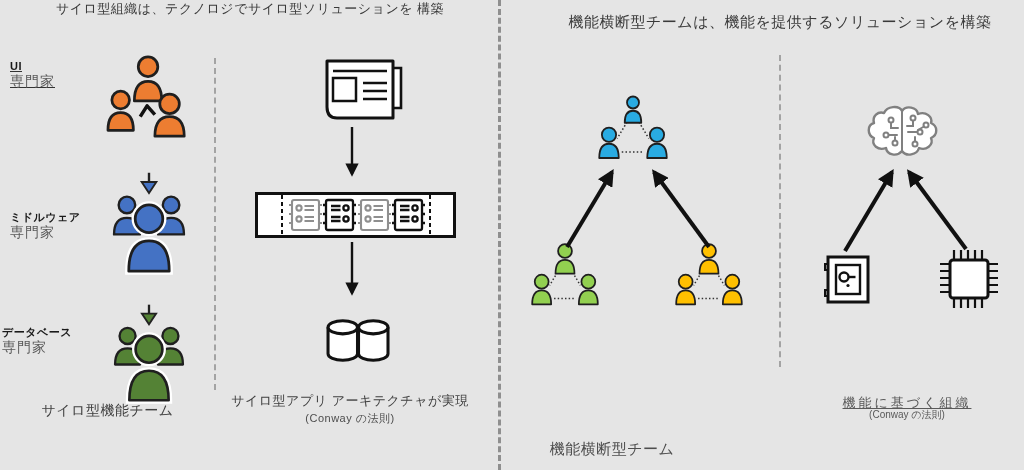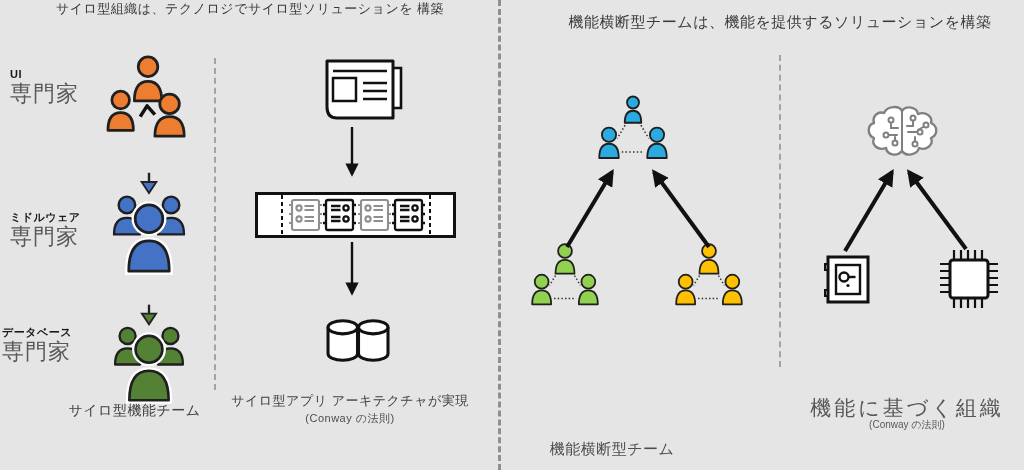--- a/index.html
+++ b/index.html
@@ -7,46 +7,46 @@
     position:relative;width:1024px;height:470px;background:#e5e5e5;overflow:hidden;
     font-family:"Liberation Sans","DejaVu Sans",sans-serif;color:#333;
   }
   .abs{position:absolute;}
   .title{font-size:13px;color:#3a3a3a;text-align:center;letter-spacing:.5px;}
   .title.right{font-size:15px;}
   .divider{width:0;border-left:2px dashed #a3a3a3;}
   .divider.center{border-left:3px dashed #8f8f8f;}
   .role{line-height:1.15;}
   .role .cat{font-size:11px;font-weight:bold;color:#1a1a1a;letter-spacing:.5px;}
-  .role .lbl{font-size:22px;color:#595959;letter-spacing:1px;}
+  .role .lbl{font-size:14px;color:#595959;letter-spacing:1px;}
   .caption{font-size:13px;color:#404040;text-align:center;letter-spacing:.5px;}
   .caption.small-note{font-size:11px;color:#4d4d4d;margin-top:1px;}
   .caption.team-x{font-size:15px;color:#4d4d4d;margin-top:40px;}
-  .caption.org{font-size:21px;color:#595959;letter-spacing:3px;}
+  .caption.org{font-size:13px;color:#595959;letter-spacing:3px;text-decoration:underline;}
   .caption.org-note{font-size:10px;color:#595959;margin-top:-4px;letter-spacing:0;}
   svg{display:block;overflow:visible;}
   
   .f-orange{fill:var(--orange);}    .f-blue{fill:var(--blue);}
   .f-green{fill:var(--green);}      .f-cyan{fill:var(--cyan);}
   .f-lgreen{fill:var(--lightgreen);}.f-yellow{fill:var(--yellow);}
   .outl{stroke:var(--outline);}
 </style>
 </head>
 <body>
 
 <div id="canvas">
 
   <div class="abs title" style="left:0;top:5;width:500px;">サイロ型組織は、テクノロジでサイロ型ソリューションを 構築</div>
   <div class="abs title right" style="left:518px;top:4;width:524px;margin-top:13px;">機能横断型チームは、機能を提供するソリューションを構築</div>
 
   <div class="abs divider" style="left:214px;top:58px;height:332px;"></div>
   <div class="abs divider center" style="left:498px;top:0;height:470px;"></div>
   <div class="abs divider" style="left:779px;top:55px;height:312px;"></div>
 
-  <div class="abs role" style="left:10px;top:68px;">
+  <div class="abs role" style="left:10px;top:60px;text-decoration:underline;">
     <div class="cat">UI</div>
     <div class="lbl">専門家</div>
   </div>
   <div class="abs role" style="left:10px;top:211px;">
     <div class="cat">ミドルウェア</div>
     <div class="lbl">専門家</div>
   </div>
   <div class="abs role" style="left:2px;top:326px;">
     <div class="cat">データベース</div>
     <div class="lbl">専門家</div>
@@ -95,21 +95,21 @@
     <g stroke="#fff" stroke-width="8" fill="none">
       <circle cx="50" cy="53" r="15"></circle>
       <path d="M28,110 Q28,77 50,77 Q72,77 72,110 Z"></path>
     </g>
     <g class="outl" stroke-width="3" stroke-linejoin="round">
       <circle class="f-green" cx="50" cy="53" r="15"></circle>
       <path class="f-green" d="M28,110 Q28,77 50,77 Q72,77 72,110 Z"></path>
     </g>
   </svg>
 
-  <div class="abs caption" style="left:0;top:402px;width:215px;font-size:14px;padding-left:27px;">サイロ型機能チーム</div>
+  <div class="abs caption" style="left:0;top:402px;width:215px;font-size:14px;">サイロ型機能チーム</div>
 
   <svg class="abs" style="left:318px;top:56px;" width="92" height="68" viewBox="0 0 92 68">
     <path d="M74,12 H83 V52 H74" fill="#fff" stroke="#111" stroke-width="2.6"></path>
     <path d="M9,5 H75 V62 H19 Q9,62 9,51 Z" fill="#fff" stroke="#111" stroke-width="3" stroke-linejoin="round"></path>
     <path d="M15,15 H69" stroke="#111" stroke-width="2.5"></path>
     <rect x="15" y="22" width="23" height="23" fill="none" stroke="#111" stroke-width="2.5"></rect>
     <path d="M45,27 H69 M45,35 H69 M45,43 H69" stroke="#111" stroke-width="2.5"></path>
   </svg>
 
   <svg class="abs" style="left:255px;top:192px;" width="201" height="46" viewBox="0 0 201 46">

